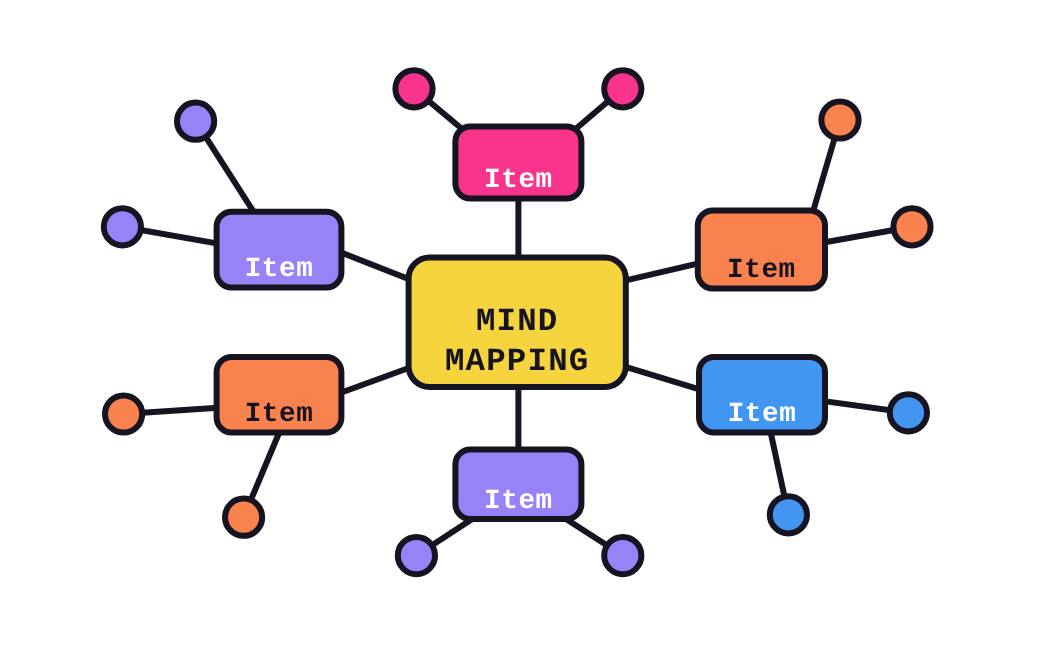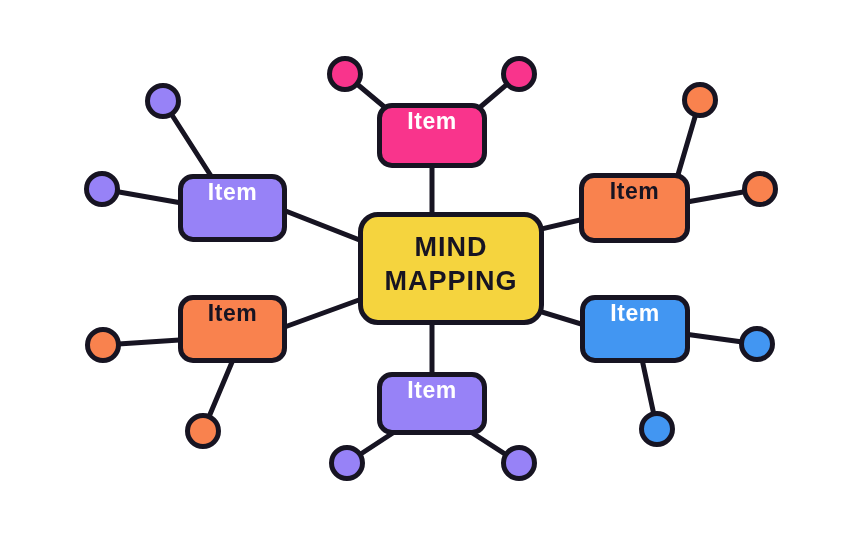--- a/index.html
+++ b/index.html
@@ -28,40 +28,40 @@
   .dot {
     position: absolute;
     width: 36px; height: 36px;
     border-radius: 50%;
     border: 5px solid var(--outline, #171422);
     z-index: 1;
   }
   .node {
     position: absolute;
     display: flex;
-    align-items: flex-start;
+    align-items: flex-end;
     justify-content: center;
     text-align: center;
     border: 5px solid var(--outline, #171422);
     z-index: 2;
     cursor: default;
+    font-family: Liberation Mono, monospace;
   }
   .node .label {
     font-weight: bold;
     letter-spacing: 0.5px;
   }
   .branch { border-radius: 15px; }
   .branch .label { font-size: 23px; }
   .center-node {
     left: 338px; top: 212px; width: 186px; height: 113px;
     border-radius: 20px;
     background: var(--yellow, #F5D43E);
     color: var(--text-dark, #171422);
-    padding: 14px 18px;
-    margin-left: 20px;
+    padding: 0 18px;
   }
   .center-node .label { font-size: 27px; line-height: 1.25; letter-spacing: 1px; }
 
   
   .pos-top       { left: 377px; top: 103px; width: 110px; height: 65px; }
   .pos-top-left  { left: 178px; top: 174px; width: 109px; height: 68px; }
   .pos-left      { left: 178px; top: 295px; width: 109px; height: 68px; }
   .pos-top-right { left: 579px; top: 173px; width: 111px; height: 70px; }
   .pos-right     { left: 580px; top: 295px; width: 110px; height: 68px; }
   .pos-bottom    { left: 377px; top: 372px; width: 110px; height: 63px; }

